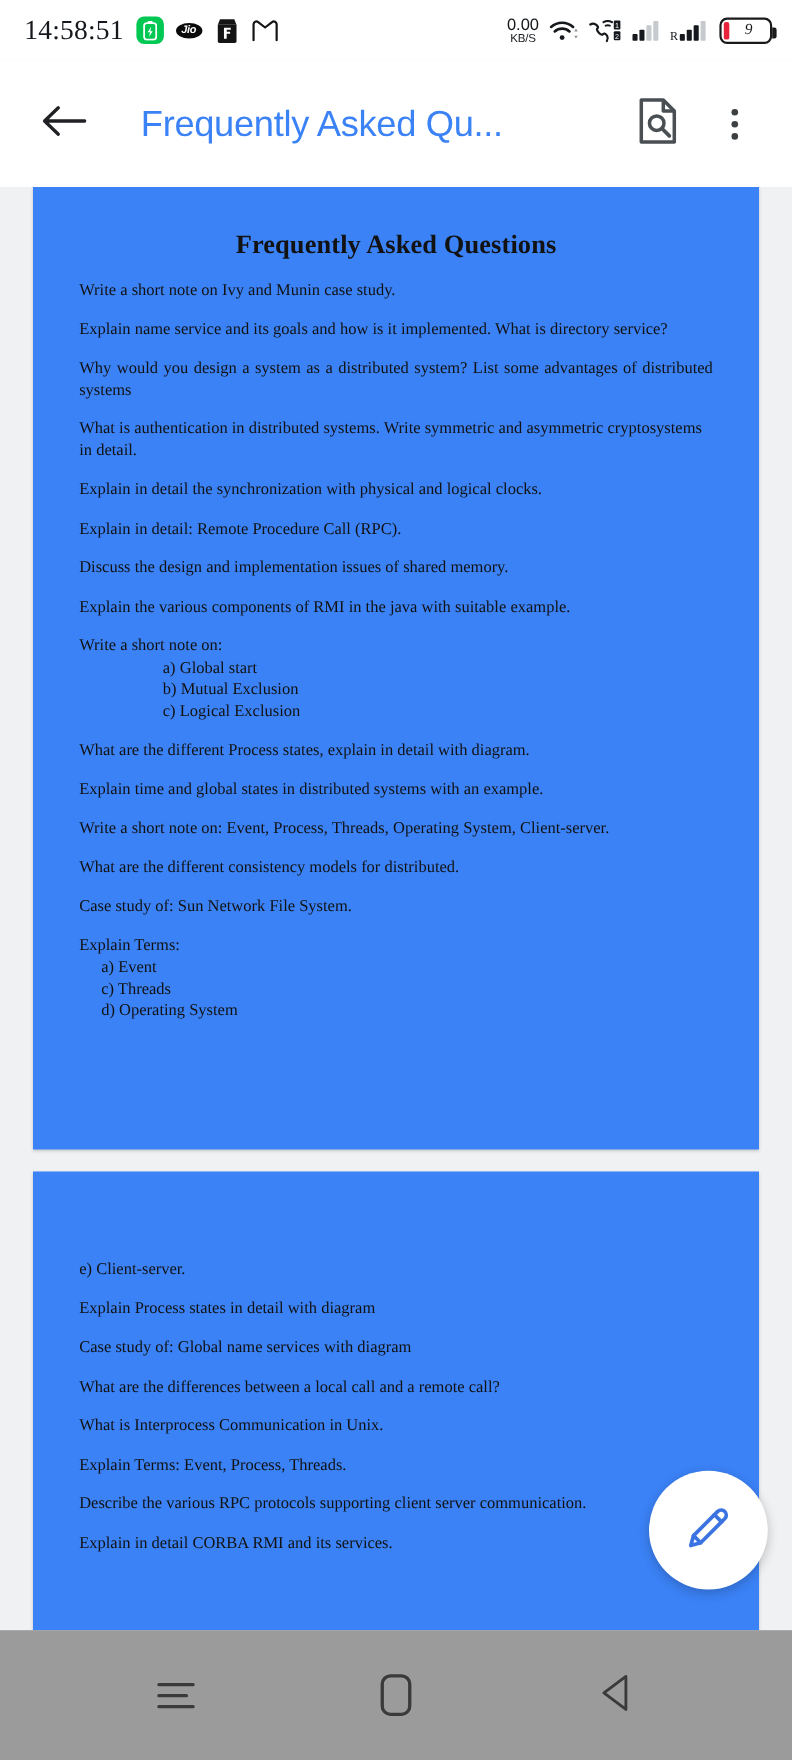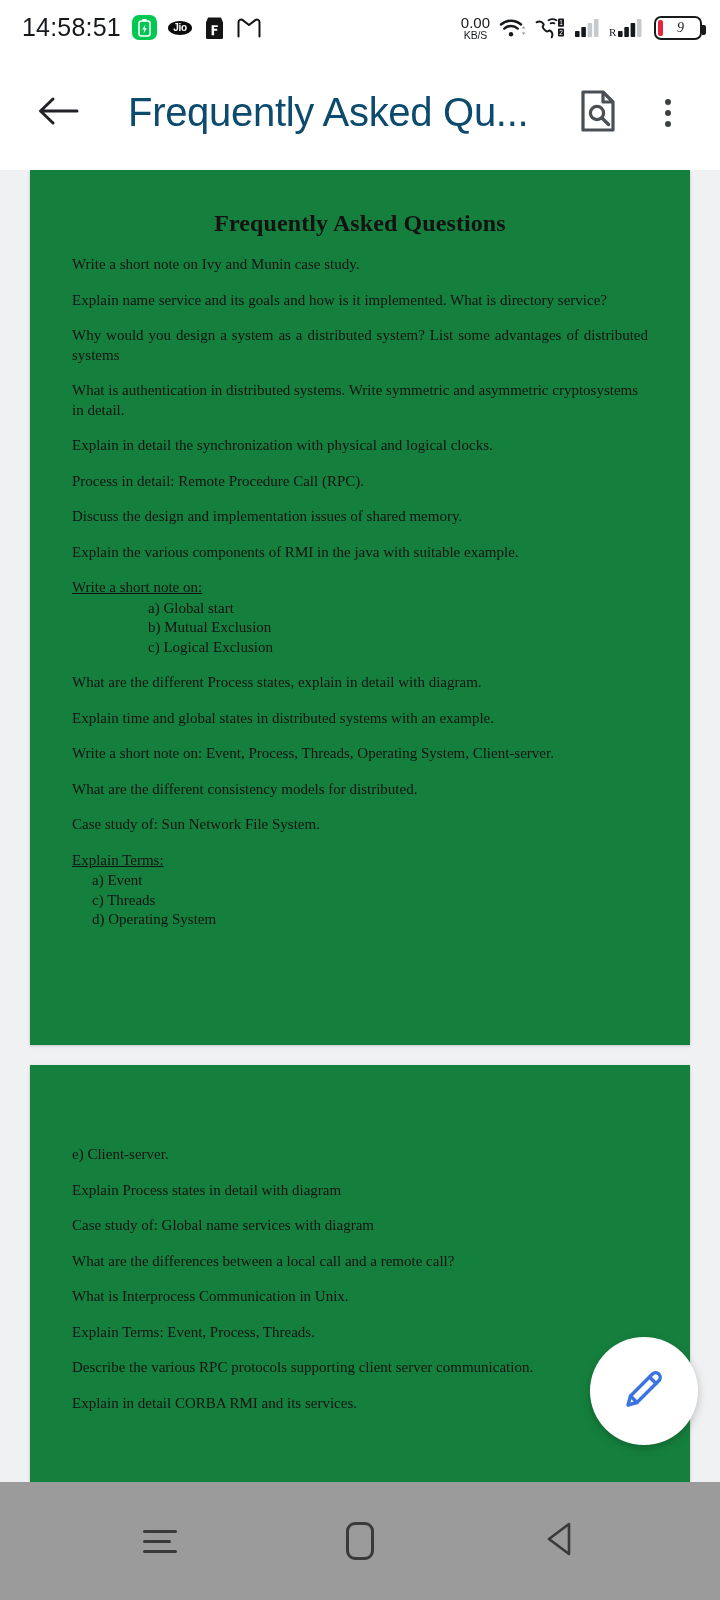--- a/index.html
+++ b/index.html
@@ -18,21 +18,21 @@
     display:flex;
     align-items:center;
     padding:0 22px;
     position:relative;
   }
   .status-left { display:flex; align-items:center; gap:11px; }
   .status-clock {
     font-size:25px;
     color:#15181c;
     letter-spacing:0.2px;
-    font-family:Liberation Sans, sans-serif;
+    font-family:Liberation Serif, serif;
   }
   .status-right {
     position:absolute;
     right:18px; top:0; bottom:0;
     display:flex; align-items:center; gap:9px;
   }
   .net-speed {
     display:flex; flex-direction:column; align-items:center;
     line-height:1.0; color:#15181c;text-align:right;
   }
@@ -43,21 +43,21 @@
 
   .app-badge {
     width:25px; height:25px; border-radius:7px;
     background:#00c853;
     display:inline-flex; align-items:center; justify-content:center;
   }
   .jio-badge {
     width:24px; height:14px; border-radius:50%;
     background:#0b0b0b;
     display:inline-flex; align-items:center; justify-content:center;
-    color:#fff; font-size:10px; font-weight:bold;
+    color:#fff; font-size:10px; font-style:italic; font-weight:bold;
     letter-spacing:-0.3px;
   }
 
   .battery-box {
     width:48px; height:24px;
     border:2.4px solid #1a1a1a;
     border-radius:7px;
     position:relative;
     display:flex; align-items:center;
     padding:2px;
@@ -75,22 +75,22 @@
   
   .app-bar {
     height:115px;
     background:#ffffff;
     display:flex; align-items:center;
     padding:0 24px 0 30px;
     gap:14px;
   }
   .appbar-title {
     flex:1;
-    font-size:40px;
-    color:#0c4a6e;
+    font-size:33px;
+    color:#3b82f6;
     letter-spacing:-0.3px;
     margin-left:28px;
     white-space:nowrap;
     overflow:hidden;
   }
   .appbar-icon-btn {
     width:56px; height:56px;
     display:flex; align-items:center; justify-content:center;
     flex:0 0 auto;
   }
@@ -98,21 +98,21 @@
   .kebab i { width:6px; height:6px; border-radius:50%; background:#3c4043; display:block; }
 
   
   .viewer {
     position:absolute;
     top:170px; left:0; right:0; bottom:118px;
     background:#f0f1f3;
     overflow:hidden;
   }
   .page {
-    background:#15803d;
+    background:#3b82f6;
     margin:0 30px;
     box-shadow:0 1px 3px rgba(0,0,0,0.18);
     position:relative;
   }
   .page-1 { height:875px; padding:40px 30px 0 30px; }
   .page-gap { height:20px; }
   .page-2 { height:510px; padding:80px 30px 0 30px; }
 
   .doc {
     font-family:"Liberation Serif", serif;
@@ -134,21 +134,21 @@
   .doc-note b { font-weight:bold; }
 
   .q {
     font-size:15px;
     line-height:1.30;
     margin:0 12px 16px 12px;
   }
   .q.justify { text-align:justify; }
 
   .sublist { margin:0 0 16px 0; font-size:15px; line-height:1.30; }
-  .sublist .head { margin:0 12px 1px 12px;text-decoration:underline; }
+  .sublist .head { margin:0 12px 1px 12px; }
   .sublist ul { list-style:none; margin:0; padding:0; }
   .sublist li { margin-left:88px; }
   .sublist.indent-sm li { margin-left:32px; }
 
   .p2-indent { margin-bottom:16px; }
 
   
   .fab {
     position:absolute;
     right:22px; bottom:155px;
@@ -303,21 +303,21 @@
 
   <div class="page page-1 doc">
     <div class="doc-title">Frequently Asked Questions</div>
 
 
     <p class="q">Write a short note on Ivy and Munin case study.</p>
     <p class="q">Explain name service and its goals and how is it implemented. What is directory service?</p>
     <p class="q justify">Why would you design a system as a distributed system? List some advantages of distributed systems</p>
     <p class="q">What is authentication in distributed systems. Write symmetric and asymmetric cryptosystems in detail.</p>
     <p class="q">Explain in detail the synchronization with physical and logical clocks.</p>
-    <p class="q">Process in detail: Remote Procedure Call (RPC).</p>
+    <p class="q">Explain in detail: Remote Procedure Call (RPC).</p>
     <p class="q">Discuss the design and implementation issues of shared memory.</p>
     <p class="q">Explain the various components of RMI in the java with suitable example.</p>
 
     <div class="sublist">
       <div class="head">Write a short note on:</div>
       <ul>
         <li>a) Global start</li>
         <li>b) Mutual Exclusion</li>
         <li>c) Logical Exclusion</li>
       </ul>

